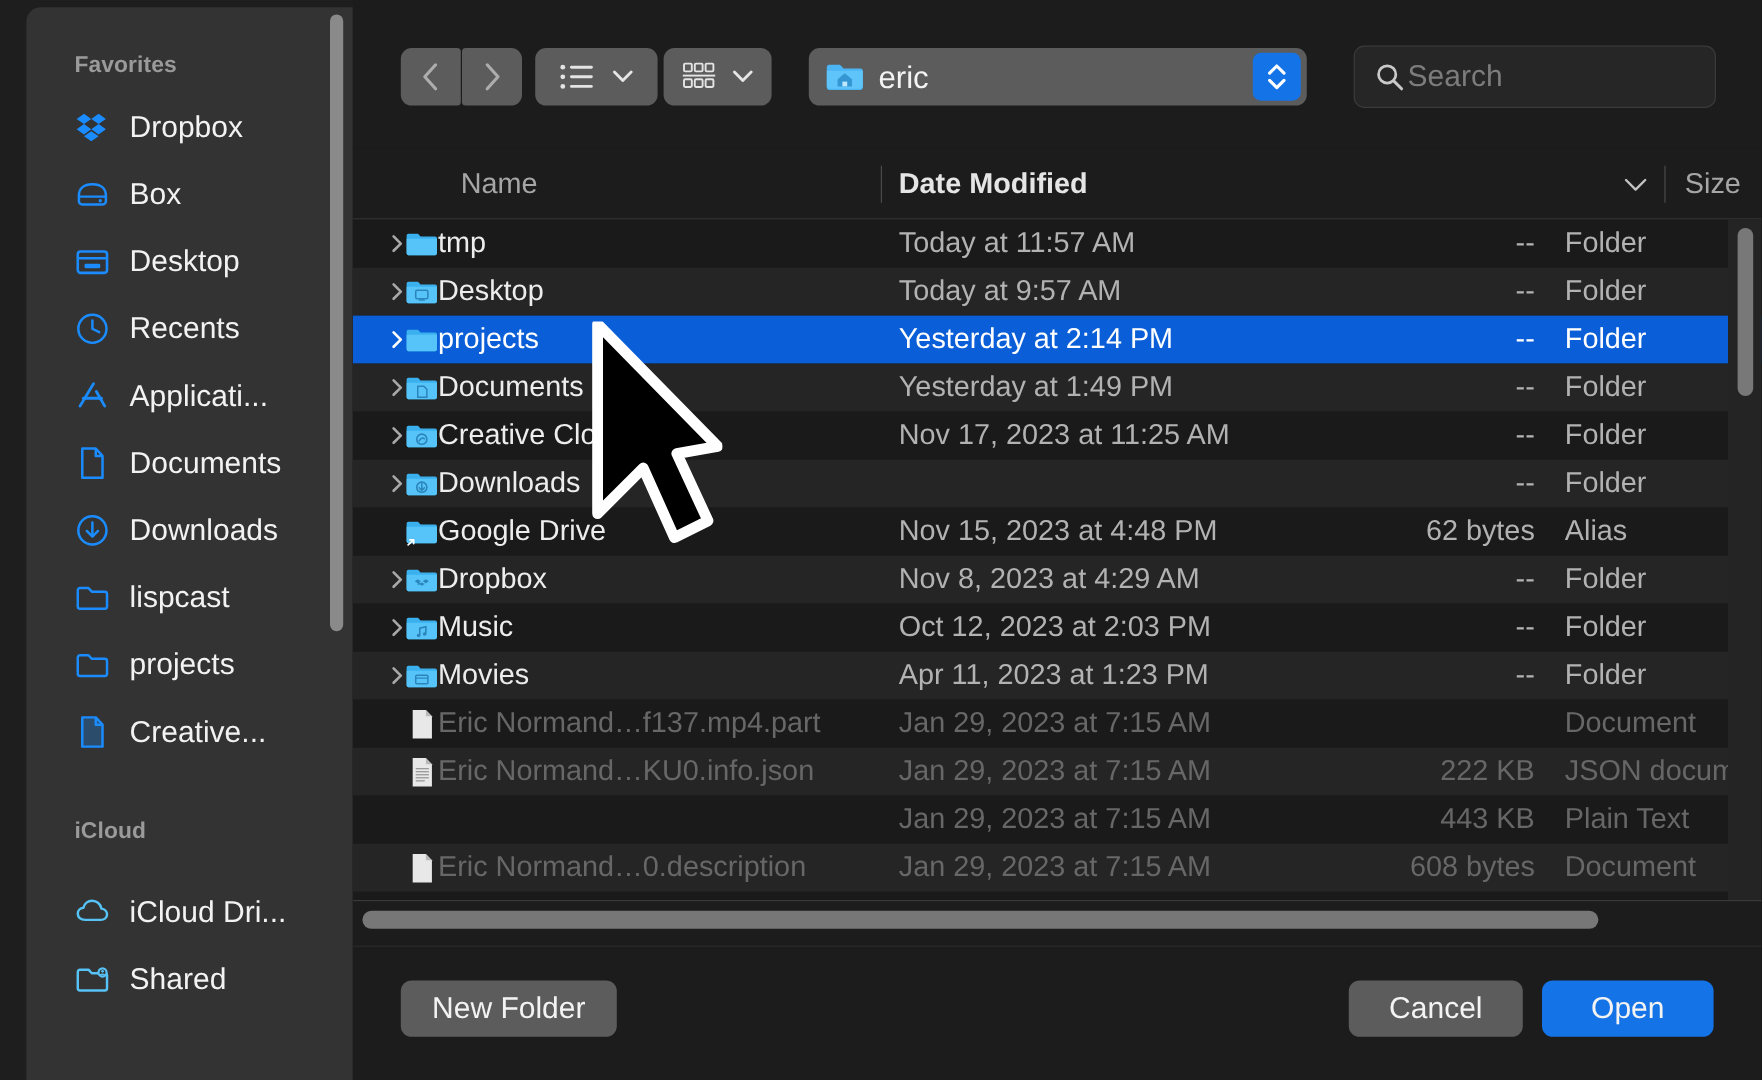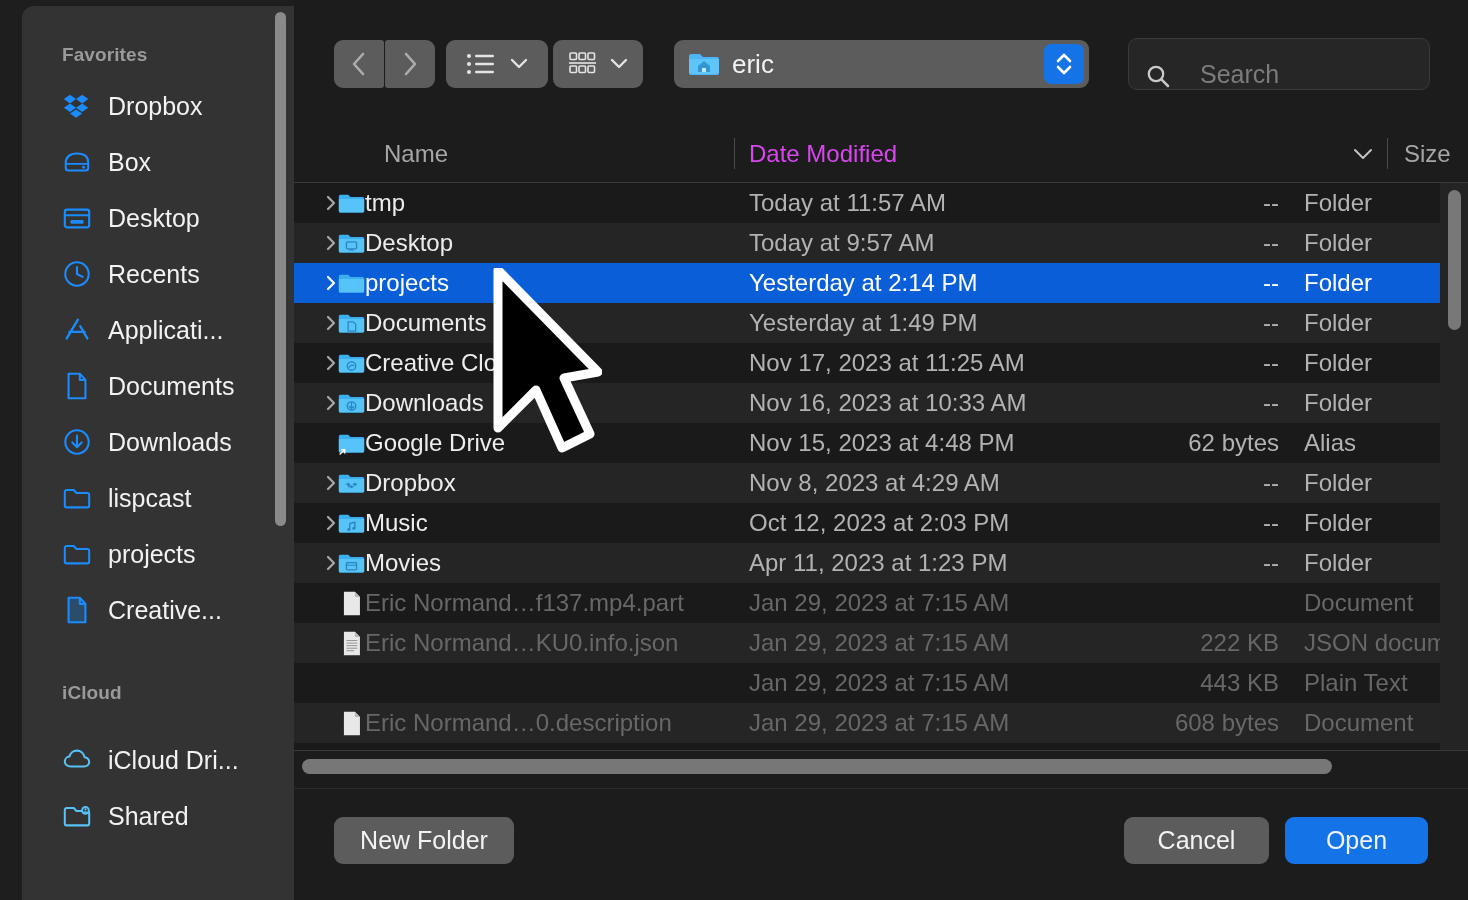--- a/index.html
+++ b/index.html
@@ -112,39 +112,39 @@
     display: flex; align-items: center; justify-content: center;
   }
 
   #search-field {
     position: absolute;
     left: 834px; top: 38px;
     width: 302px; height: 52px;
     background: #262626;
     border: 1px solid #3a3a3a;
     border-radius: 9px;
-    display: flex; align-items: flex-end;
-    padding-left: 16px; gap: 29px;
+    display: flex; align-items: center;
+    padding-left: 16px; gap: 2px;
   }
   #search-placeholder { color: #7c7c7c; font-size: 25px; }
 
   
   #col-header {
     position: absolute;
     left: 294px; top: 124px;
     width: 1174px; height: 59px;
     background: #1c1c1c;
     border-bottom: 1px solid #3a3a3a;
   }
   .col-head {
     position: absolute; top: 0; height: 59px;
     display: flex; align-items: center;
     color: #a6a6a6; font-size: 24px;
   }
-  .col-head.sorted { color: #d946ef; font-weight: normal; }
+  .col-head.sorted { color: #e5e5e5; font-weight: bold; }
   .col-divider {
     position: absolute; top: 14px; width: 1px; height: 31px;
     background: #4a4a4a;
   }
 
   
   #file-list {
     position: absolute;
     left: 294px; top: 183px;
     width: 1174px; height: 567px;
@@ -540,21 +540,20 @@
             <path d="M4 4 L10 10 L4 16" stroke="#a8a8a8" stroke-width="2.2" fill="none" stroke-linecap="round" stroke-linejoin="round"></path>
           </svg>
           <svg class="row-icon" width="27" height="27" viewBox="0 0 32 32">
             <path d="M1 7.5a1.8 1.8 0 0 1 1.8-1.8h9.4l2.6 2.6H29.2A1.8 1.8 0 0 1 31 10.1V25a1.8 1.8 0 0 1-1.8 1.8H2.8A1.8 1.8 0 0 1 1 25Z" fill="#3ab0ef"></path>
             <path d="M1 10.6h30V25a1.8 1.8 0 0 1-1.8 1.8H2.8A1.8 1.8 0 0 1 1 25Z" fill="#56c4f8"></path>
             <circle cx="16" cy="19" r="5" fill="none" stroke="#2b85bb" stroke-width="1.6"></circle>
             <path d="M16 15.5 V22 M13.4 19.6 L16 22.3 L18.6 19.6" stroke="#2b85bb" stroke-width="1.5" fill="none" stroke-linecap="round" stroke-linejoin="round"></path>
           </svg>
           <span class="name-text">Downloads</span>
         </div>
-        <div class="cell-date">Nov 16, 2023 at 10:33 AM</div>
         <div class="cell-size">--</div>
         <div class="cell-kind">Folder</div>
       </div>
       <div class="row odd">
         <div class="cell-name">
           <span class="disclosure-spacer"></span>
           <svg class="row-icon" width="27" height="27" viewBox="0 0 32 32">
             <path d="M1 7.5a1.8 1.8 0 0 1 1.8-1.8h9.4l2.6 2.6H29.2A1.8 1.8 0 0 1 31 10.1V25a1.8 1.8 0 0 1-1.8 1.8H2.8A1.8 1.8 0 0 1 1 25Z" fill="#3ab0ef"></path>
             <path d="M1 10.6h30V25a1.8 1.8 0 0 1-1.8 1.8H2.8A1.8 1.8 0 0 1 1 25Z" fill="#56c4f8"></path>
             <path d="M1 21 L9 21 L9 30 L1 30 Z" fill="#1a1a1a" opacity="0.0"></path>

